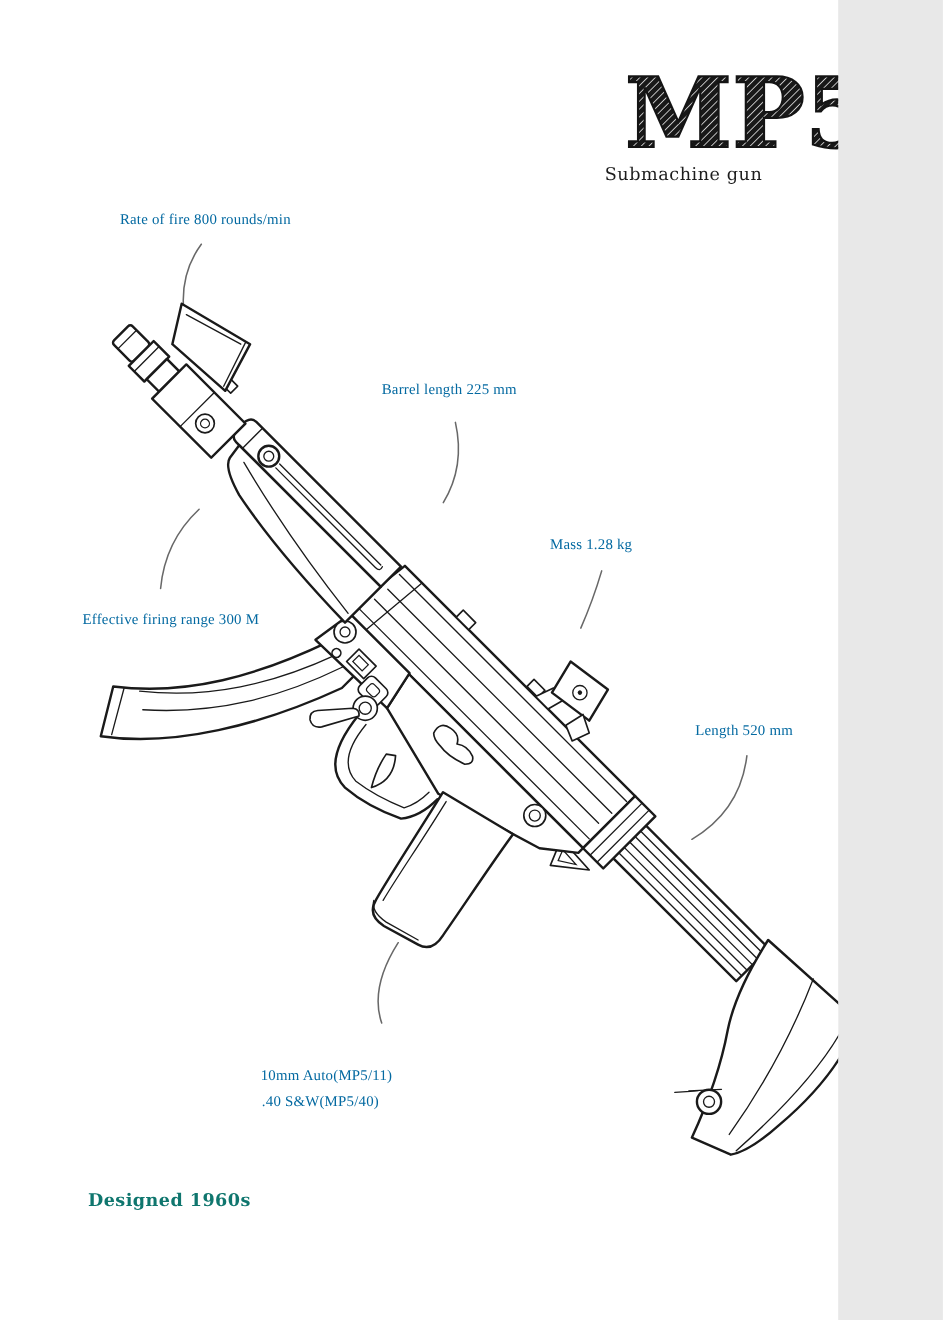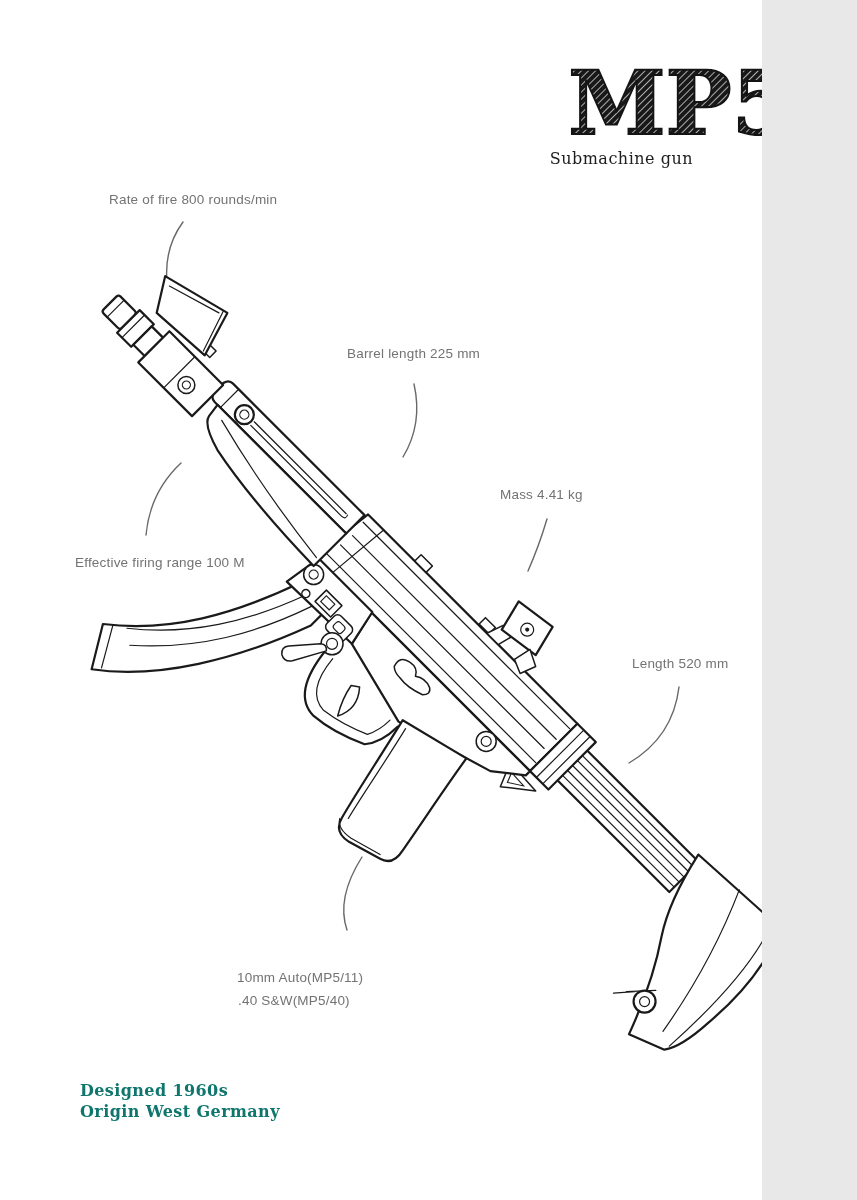--- a/index.html
+++ b/index.html
@@ -8,22 +8,22 @@
     overflow:hidden;font-family:"DejaVu Sans",sans-serif;
   }
   
   .o{stroke:#1a1a1a;stroke-width:2.2;stroke-linejoin:round;stroke-linecap:round;}
   .i{stroke:#1a1a1a;stroke-width:1.2;fill:none;stroke-linecap:round;}
   .d{stroke:#1a1a1a;stroke-width:1.5;fill:#ffffff;stroke-linejoin:round;}
   .i2{stroke:#1a1a1a;stroke-width:1.1;fill:none;}
   .leader{stroke:#686868;stroke-width:1.4;fill:none;stroke-linecap:round;}
   
   .note{
-    position:absolute;white-space:nowrap;color:#737373;
-    font-family:Liberation Sans, sans-serif;font-size:13.5px;line-height:1.4;
+    position:absolute;white-space:nowrap;color:#0369a1;
+    font-family:Liberation Serif, serif;font-size:13.5px;line-height:1.4;
     letter-spacing:.2px;
   }
   
   #title-svg{position:absolute;left:550px;top:52px;}
   #subtitle{
     position:absolute;right:69px;top:149px;
     font-family:"DejaVu Serif",serif;font-weight:normal;font-size:16px;
     color:#1d1d1d;letter-spacing:.5px;
   }
   
@@ -167,24 +167,23 @@
         <circle class="i" cx="526" cy="-64" r="6.5" fill="#ffffff"></circle>
         <circle cx="526" cy="-64" r="2" fill="#1a1a1a"></circle>
         <path class="d" d="M542,-52 L558,-44 L552,-28 L538,-34 Z"></path>
       </g>
 
     </g>
   </svg>
 
   <div class="note" style="left:109px;top:191px">Rate of fire 800 rounds/min</div>
   <div class="note" style="left:347px;top:345px">Barrel length 225 mm</div>
-  <div class="note" style="left:500px;top:486px">Mass 4.41 kg</div>
-  <div class="note" style="left:75px;top:554px">Effective firing range 100 M</div>
+  <div class="note" style="left:500px;top:486px">Mass 1.28 kg</div>
+  <div class="note" style="left:75px;top:554px">Effective firing range 300 M</div>
   <div class="note" style="left:632px;top:655px">Length 520 mm</div>
   <div class="note" style="left:237px;top:969px">10mm Auto(MP5/11)</div>
   <div class="note" style="left:238px;top:992px">.40 S&amp;W(MP5/40)</div>
 
   <div id="footer">
     <div>Designed 1960s</div>
-    <div>Origin West Germany</div>
   </div>
 
 </div>
 
 </body></html>

